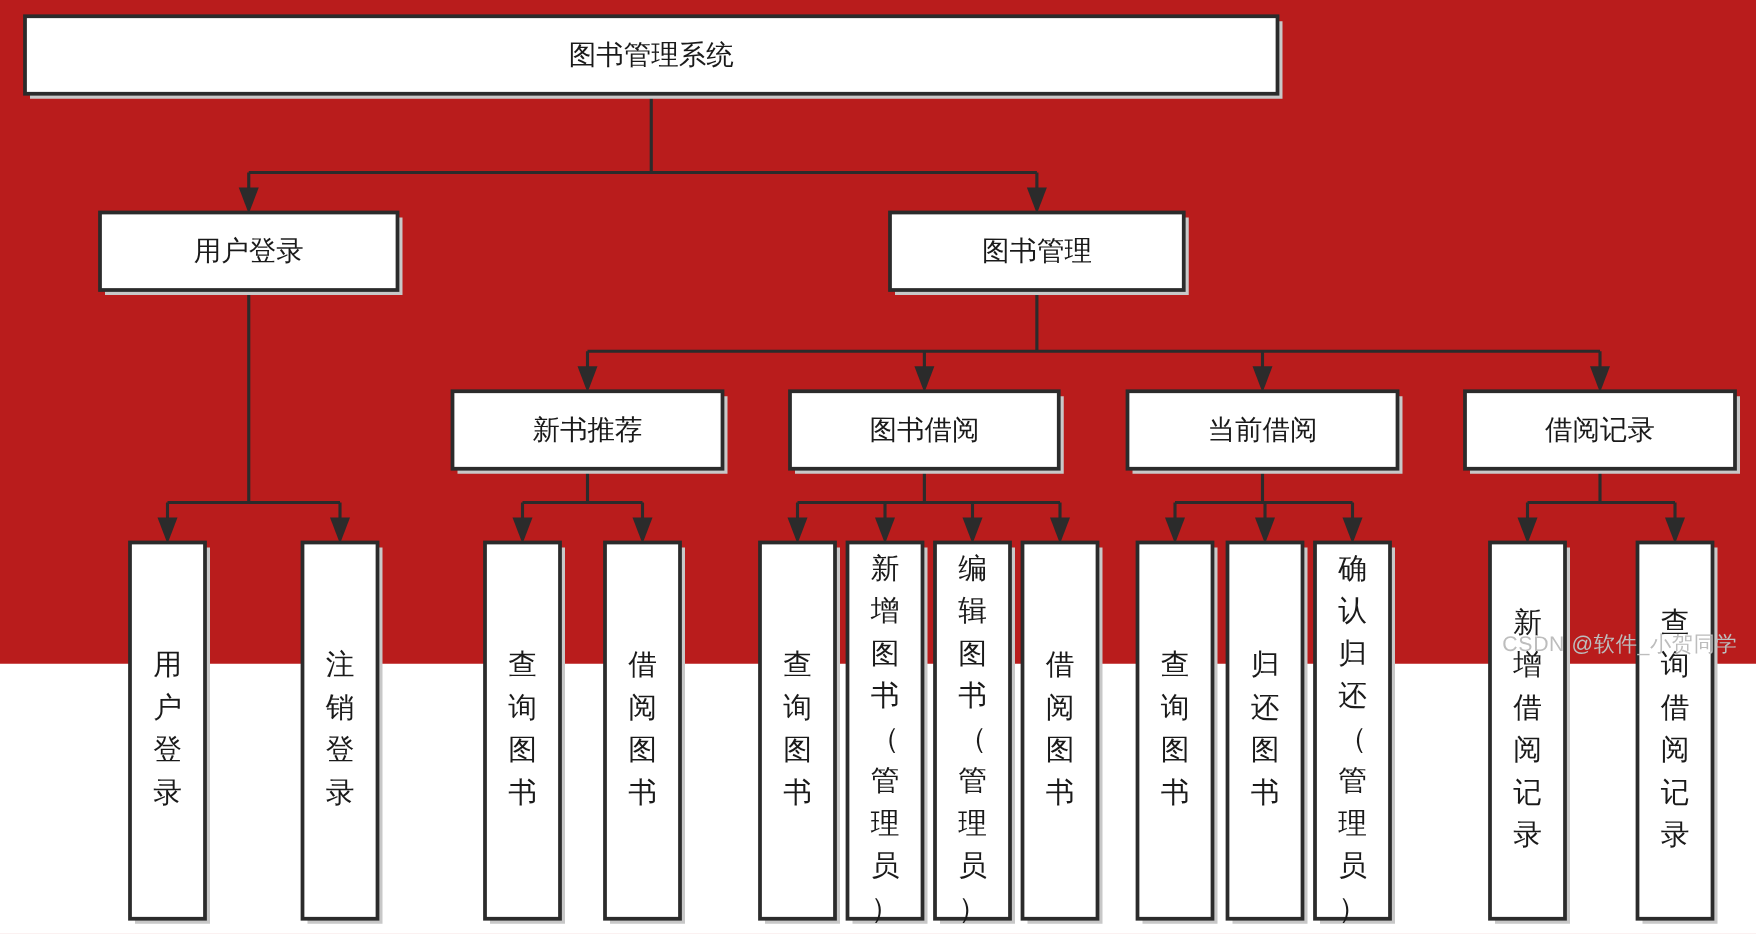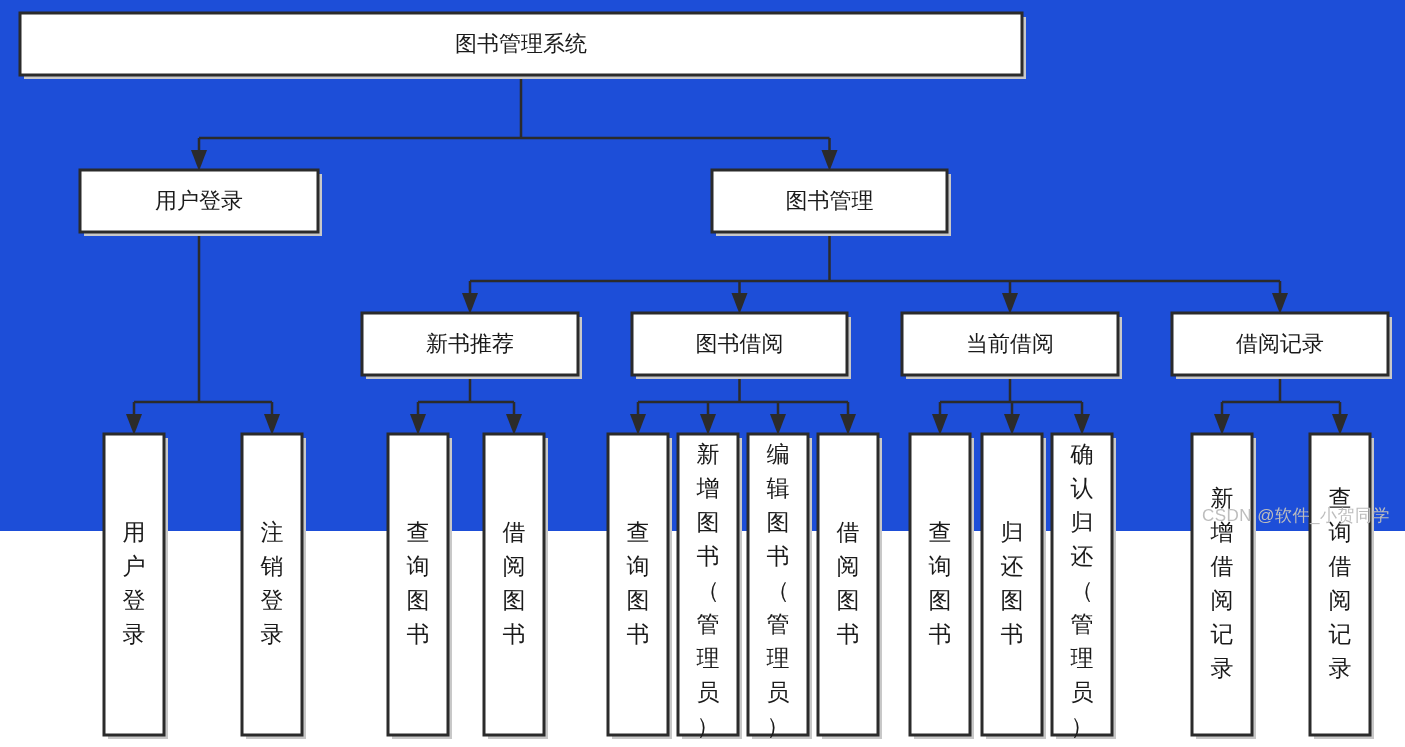--- a/index.html
+++ b/index.html
@@ -10,21 +10,21 @@
   body {
     width: 1405px;
     height: 747px;
     font-family: "Liberation Sans", "DejaVu Sans", sans-serif;
     overflow: hidden;
   }
   #diagram-root {
     position: relative;
     width: 1405px;
     height: 531px;
-    background: #1d4ed8;
+    background: #b91c1c;
   }
   svg#diagram-svg {
     position: absolute;
     top: 0;
     left: 0;
     width: 1405px;
     height: 747px;
   }
   .node-box {
     fill: #ffffff;

